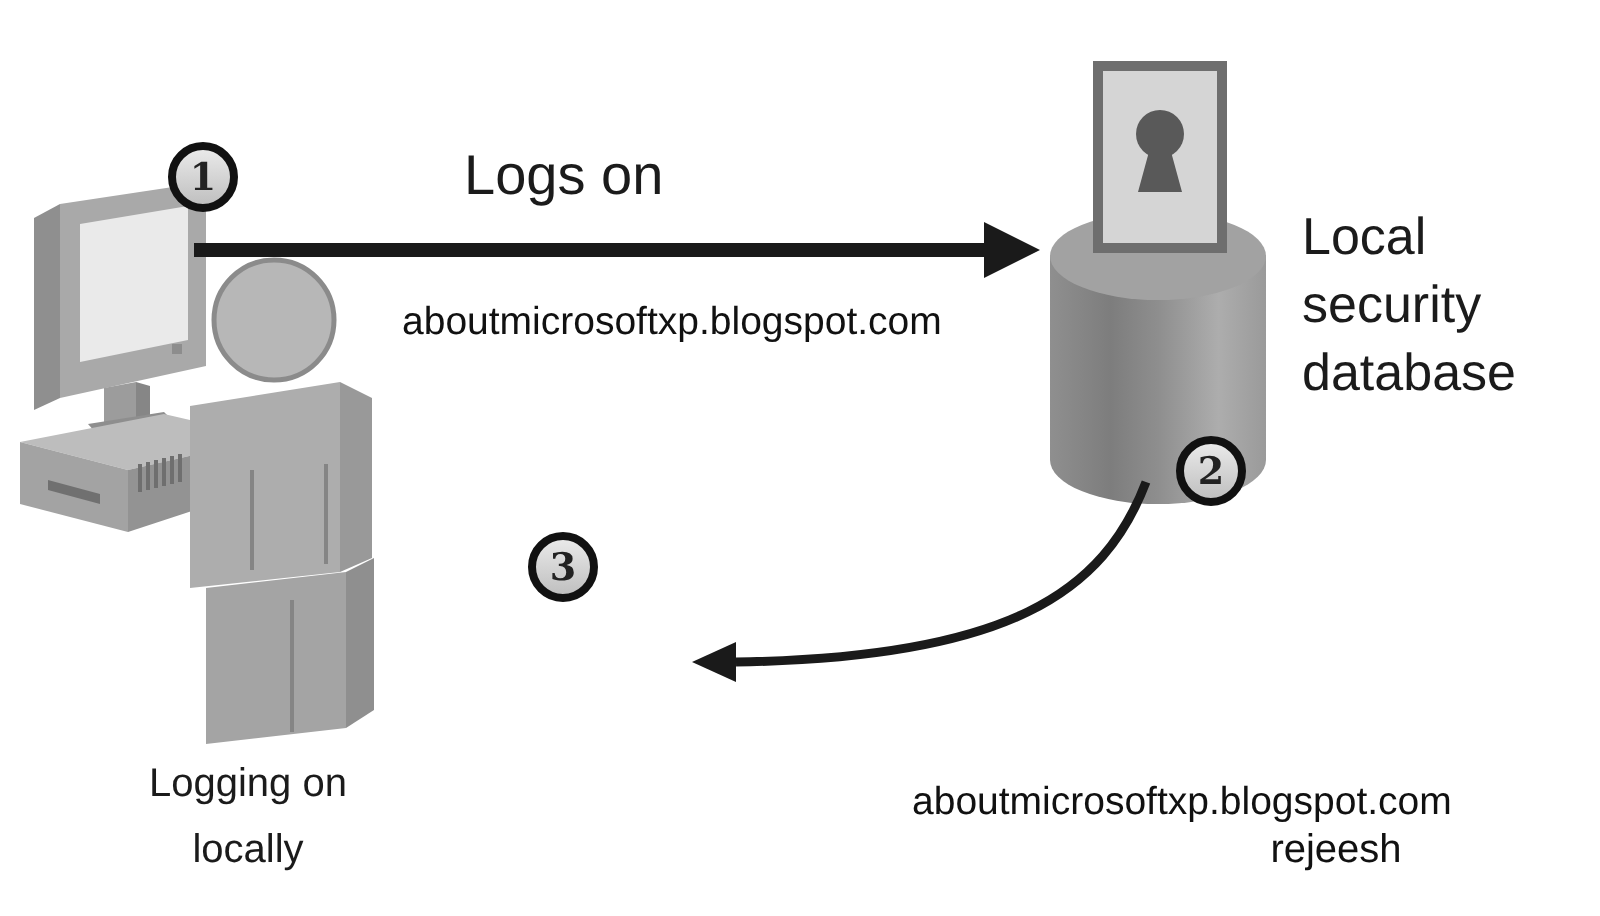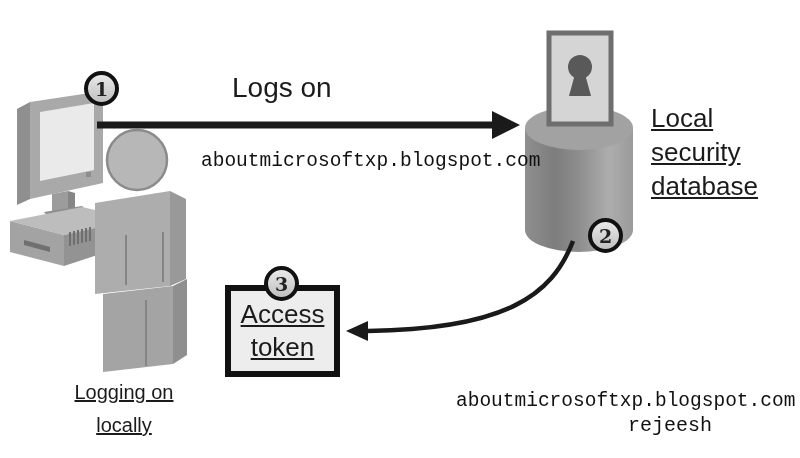--- a/index.html
+++ b/index.html
@@ -2,29 +2,29 @@
 <html style="--arrow: #1a1a1a; --text: #1b1b1b; --watermark-text: #111111; --badge-ring: #111111; --badge-fill-top: #e9e9e9; --badge-fill-bottom: #c0c0c0; --badge-digit: #222222; --box-border: #111111; --box-fill: #ededed; --cylinder-light: #a9a9a9; --cylinder-dark: #7d7d7d; --cylinder-top: #a2a2a2; --lock-fill: #d5d5d5; --lock-border: #6e6e6e; --keyhole: #595959;"><head>
 <meta charset="utf-8">
 <style>
   html,body { margin:0; padding:0; background:#fff; }
   .canvas {
     position:relative; width:800px; height:458px; background:#fff;
     overflow:hidden; font-family:"Liberation Sans", sans-serif;
   }
   .layer-svg { position:absolute; left:0; top:0; z-index:1; }
   .label { position:absolute; color:var(--text,#1b1b1b); z-index:4; }
-  .pre { white-space:pre-line;text-decoration:underline; }
+  .pre { white-space:pre-line; }
   .logs-on { left:232px; top:72px; width:160px; text-align:left; font-size:28px; }
   .db-label { left:651px; top:101px; font-size:26px; line-height:34px; }
   .client-caption { left:24px; top:376px; width:200px; text-align:center; font-size:20px; line-height:33px; }
-  .wm { position:absolute; font-family:Liberation Mono, monospace; font-size:19.5px;
+  .wm { position:absolute; font-family:Liberation Sans, sans-serif; font-size:19.5px;
         color:var(--watermark-text,#111); z-index:4; }
   .wm-top { left:201px; top:150px; }
   .wm-bottom { left:456px; top:390px; }
-  .wm-credit { left:628px; top:414px; width:80px; text-align:left; font-size:20px; }
+  .wm-credit { left:628px; top:414px; width:80px; text-align:center; font-size:20px; }
   .badge {
     position:absolute; width:27px; height:27px; border-radius:50%;
     border:4px solid var(--badge-ring,#111);
     background:linear-gradient(180deg, var(--badge-fill-top,#e9e9e9), var(--badge-fill-bottom,#c0c0c0));
     display:flex; align-items:center; justify-content:center;
     font-family:"DejaVu Serif", serif; font-weight:bold; font-size:19px;
     color:var(--badge-digit,#222); z-index:5;
   }
   .badge-1 { left:84px; top:71px; }
   .badge-2 { left:588px; top:218px; }
@@ -111,24 +111,20 @@
   </svg>
 
   <div class="label logs-on">Logs on</div>
 
   <div class="wm wm-top">aboutmicrosoftxp.blogspot.com</div>
 
   <div class="label db-label pre">Local
 security
 database</div>
 
-  <div class="token-box">
-    <span class="pre">Access
-token</span>
-  </div>
 
   <div class="label client-caption pre">Logging on
 locally</div>
 
   <div class="wm wm-bottom">aboutmicrosoftxp.blogspot.com</div>
   <div class="wm wm-credit">rejeesh</div>
 
   <div class="badge badge-1">1</div>
   <div class="badge badge-2">2</div>
   <div class="badge badge-3">3</div>

